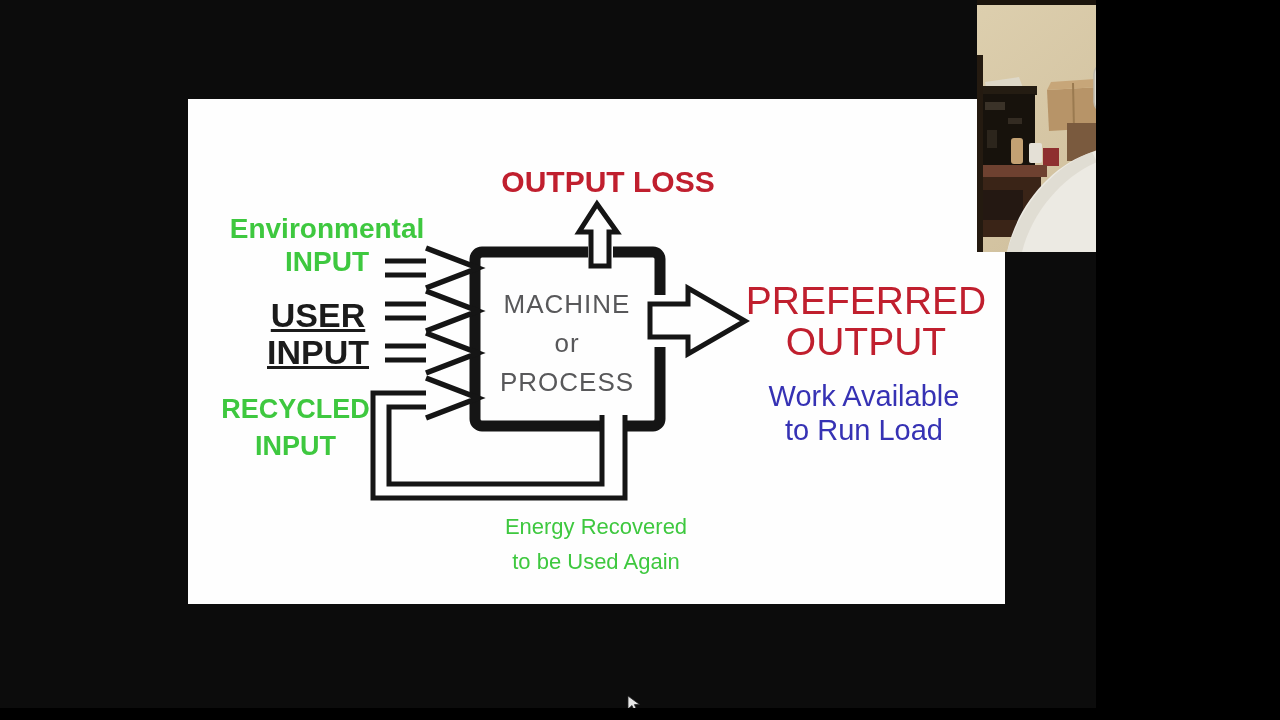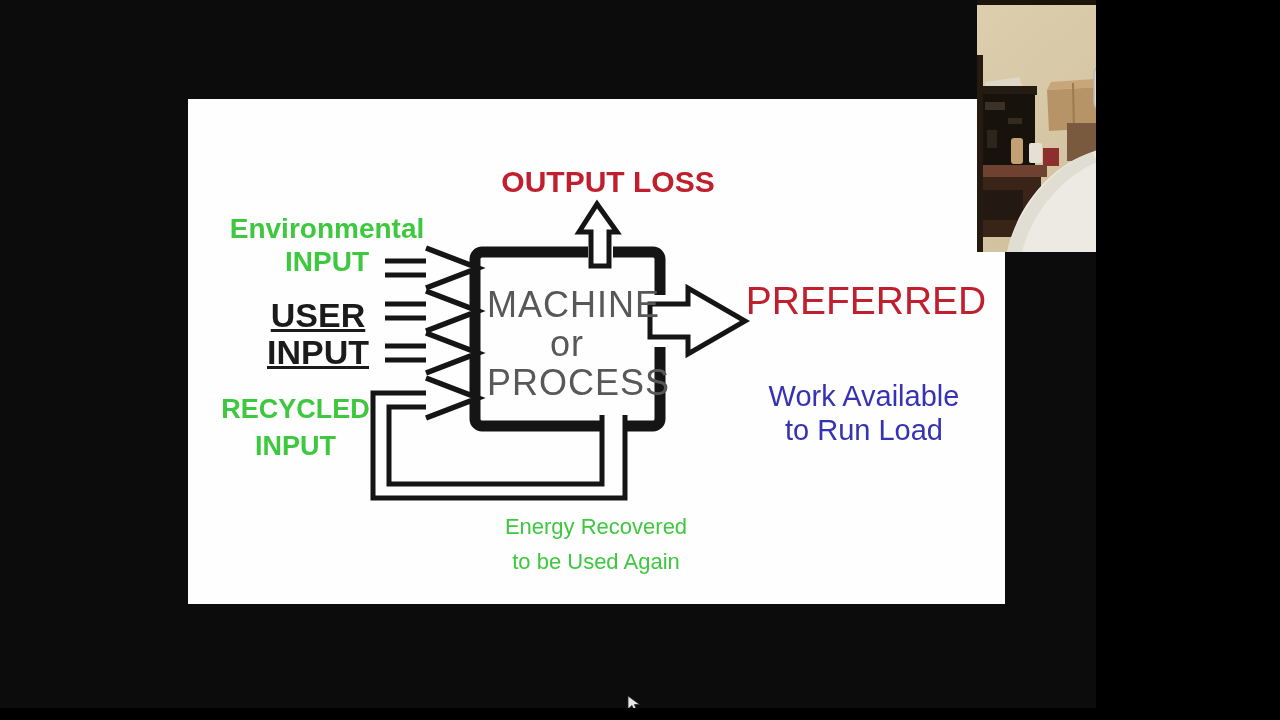--- a/index.html
+++ b/index.html
@@ -13,21 +13,21 @@
     position:absolute;left:188px;top:99px;width:817px;height:505px;
     background:#fefefe;
   }
   .slide svg.diagram{position:absolute;left:0;top:0;}
   .lbl{position:absolute;text-align:center;white-space:nowrap;}
   .t-outputloss{left:468px;top:165px;width:280px;font-size:30px;font-weight:700;color:var(--red);}
   .t-dissipated{left:730px;top:148px;width:250px;font-size:28px;line-height:35px;font-weight:700;color:var(--blue);}
   .t-env{left:222px;top:212px;width:210px;font-size:28px;line-height:33px;font-weight:700;color:var(--green);}
   .t-user{left:233px;top:297px;width:170px;font-size:34px;line-height:37px;font-weight:700;color:#1b1b1b;text-decoration:underline;}
   .t-recycled{left:203px;top:391px;width:185px;font-size:27px;line-height:37px;font-weight:700;color:var(--green);}
-  .t-machine{left:487px;top:285px;width:160px;font-size:36px;line-height:39px;font-weight:400;color:var(--gray);letter-spacing:1px;}
+  .t-machine{left:487px;top:285px;width:160px;font-size:26px;line-height:39px;font-weight:400;color:var(--gray);letter-spacing:1px;}
   .t-preferred{left:741px;top:280px;width:250px;font-size:39px;line-height:41px;font-weight:400;color:var(--red);}
   .t-work{left:739px;top:379px;width:250px;font-size:29px;line-height:34px;font-weight:400;color:var(--blue);}
   .t-recovered{left:451px;top:509px;width:290px;font-size:22px;line-height:35px;font-weight:400;color:var(--green);}
   .webcam{
     position:absolute;left:977px;top:0;width:303px;height:252px;overflow:hidden;background:#cdbd9c;
   }
   .cursor{position:absolute;left:626px;top:695px;width:20px;height:20px;}
 </style>
 </head>
 <body>
@@ -98,20 +98,21 @@
     <div>RECYCLED</div>
     <div>INPUT</div>
   </div>
   <div class="lbl t-machine">
     <div>MACHINE</div>
     <div>or</div>
     <div>PROCESS</div>
   </div>
   <div class="lbl t-preferred">
     <div>PREFERRED</div>
+    <div>OUTPUT</div>
   </div>
   <div class="lbl t-work">
     <div>Work Available</div>
     <div>to Run Load</div>
   </div>
   <div class="lbl t-recovered">
     <div>Energy Recovered</div>
     <div>to be Used Again</div>
   </div>
 

